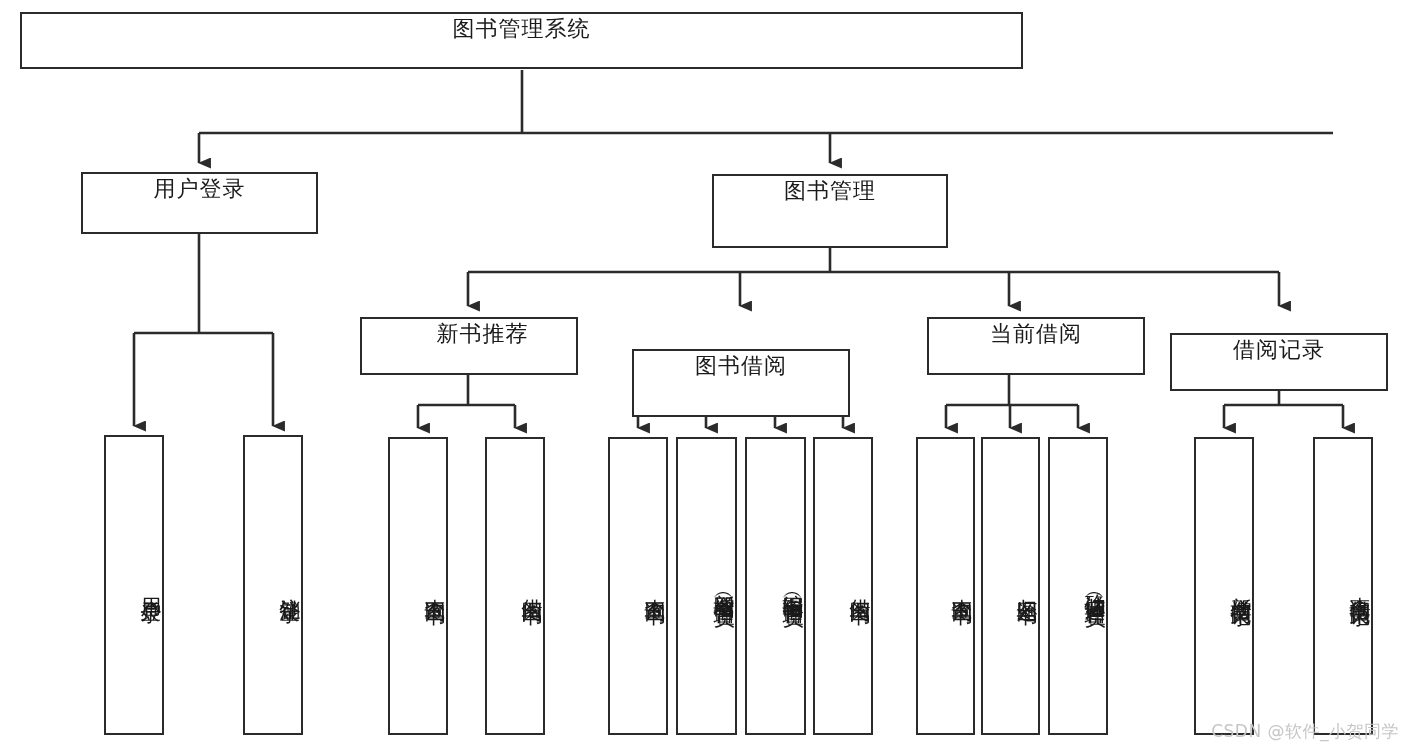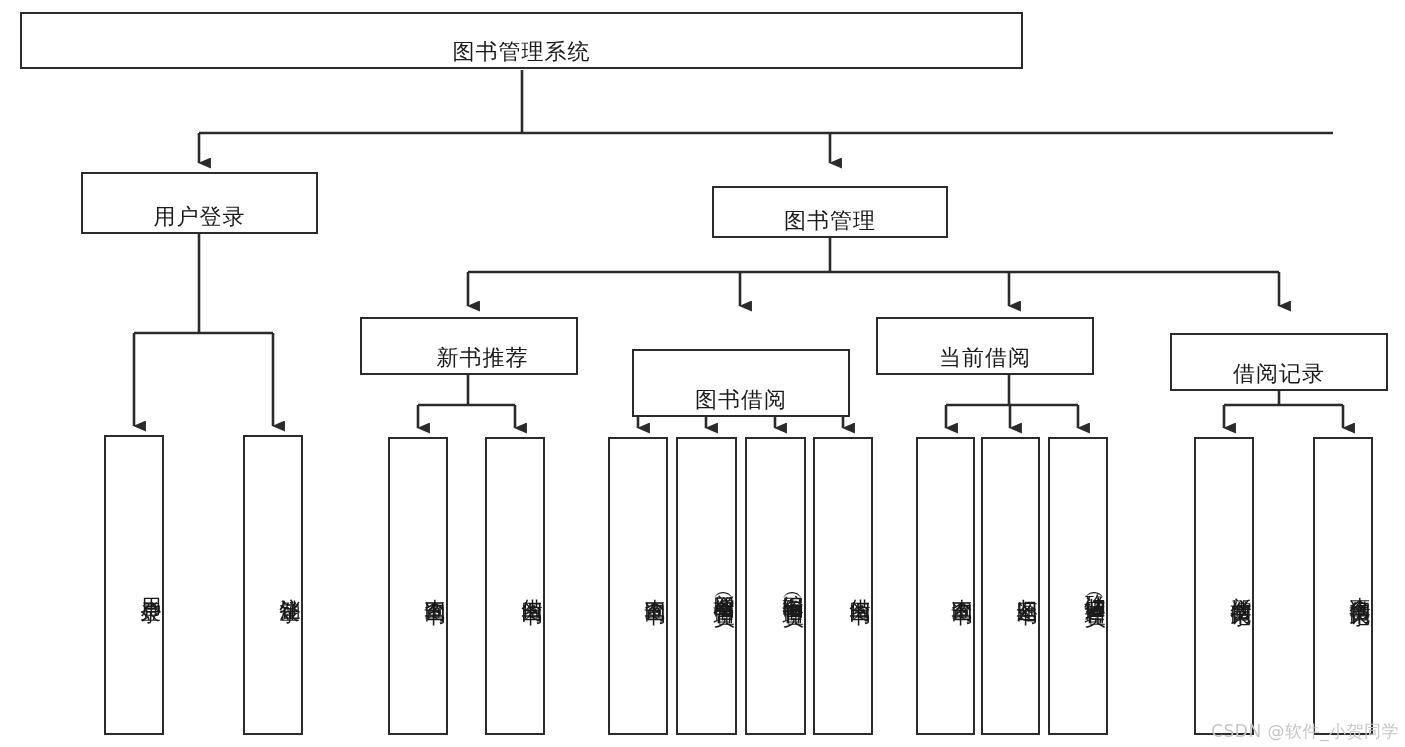--- a/index.html
+++ b/index.html
@@ -1,20 +1,20 @@
 <!DOCTYPE html>
 <html><head>
 <meta charset="utf-8">
 <style>
   html,body{margin:0;padding:0;background:#ffffff;}
   body{font-family:"DejaVu Sans","Liberation Sans",sans-serif;}
   #stage{position:relative;width:1405px;height:747px;background:#ffffff;overflow:hidden;}
   #edges{position:absolute;left:0;top:0;width:1405px;height:747px;}
   .node{position:absolute;box-sizing:border-box;border:2.5px solid #2b2b2b;background:#ffffff;
-        display:flex;align-items:flex-end;justify-content:center;color:#1a1a1a;}
+        display:flex;align-items:flex-start;justify-content:center;color:#1a1a1a;}
   .node.h{font-size:22px;letter-spacing:1px;}
   .node.v{writing-mode:vertical-rl;text-orientation:upright;font-size:21px;line-height:1.08;
           letter-spacing:2px;padding:10px 0;align-items:flex-start;justify-content:center;}
   .node.v.lead{align-items:flex-start;}
   #watermark{position:absolute;right:6px;bottom:4px;font-size:17px;color:#c6c6c6;
              letter-spacing:.5px;white-space:nowrap;margin-left:44px;}
 </style>
 </head>
 <body>
 
@@ -70,31 +70,31 @@
     </g>
   </svg>
 
   <div class="node h" style="left:20px;top:12px;width:1003px;height:57px;">
     <span>图书管理系统</span>
   </div>
 
   <div class="node h" style="left:81px;top:172px;width:237px;height:62px;">
     <span>用户登录</span>
   </div>
-  <div class="node h" style="left:712px;top:186px;width:236px;height:52px;">
+  <div class="node h" style="left:712px;top:174px;width:236px;height:74px;">
     <span>图书管理</span>
   </div>
 
   <div class="node h" style="left:360px;top:317px;width:218px;height:58px;padding-left:27px;">
     <span>新书推荐</span>
   </div>
   <div class="node h" style="left:632px;top:330px;width:218px;height:68px;margin-top:19px;">
     <span>图书借阅</span>
   </div>
-  <div class="node h" style="left:876px;top:317px;width:218px;height:58px;">
+  <div class="node h" style="left:927px;top:317px;width:218px;height:58px;">
     <span>当前借阅</span>
   </div>
   <div class="node h" style="left:1170px;top:317px;width:218px;height:58px;margin-top:16px;">
     <span>借阅记录</span>
   </div>
 
   <div class="node v" style="left:104px;top:435px;width:60px;height:300px;">
     <span>用户登录</span>
   </div>
   <div class="node v" style="left:243px;top:435px;width:60px;height:300px;">

